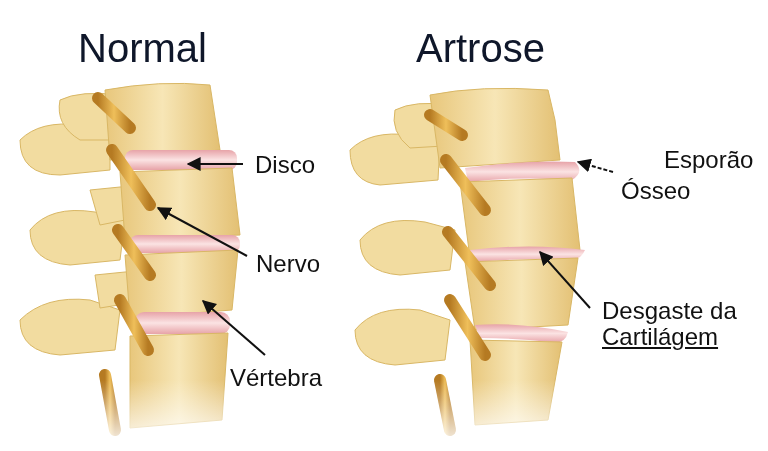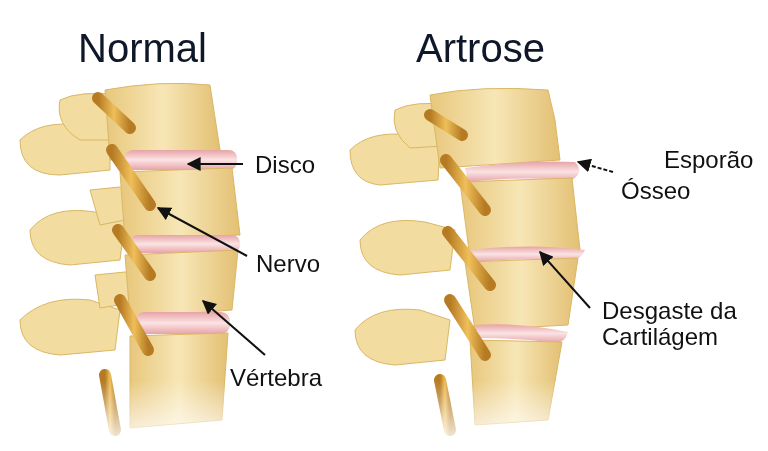--- a/index.html
+++ b/index.html
@@ -96,13 +96,13 @@
 <div class="title" style="left:416px; top:28px;">Artrose</div>
 
 <div class="label" style="left:255px; top:152px;">Disco</div>
 <div class="label" style="left:256px; top:251px;">Nervo</div>
 <div class="label" style="left:230px; top:365px;text-align:center;">Vértebra</div>
 
 <div class="label" style="left:621px; top:147px;margin-left:43px;">Esporão</div>
 <div class="label" style="left:621px; top:178px;">Ósseo</div>
 
 <div class="label" style="left:602px; top:277px;margin-top:21px;">Desgaste da</div>
-<div class="label" style="left:602px; top:324px;">Cartilágem</div>
+<div class="label" style="left:602px; top:324px;text-decoration:underline;">Cartilágem</div>
 
 </body></html>

